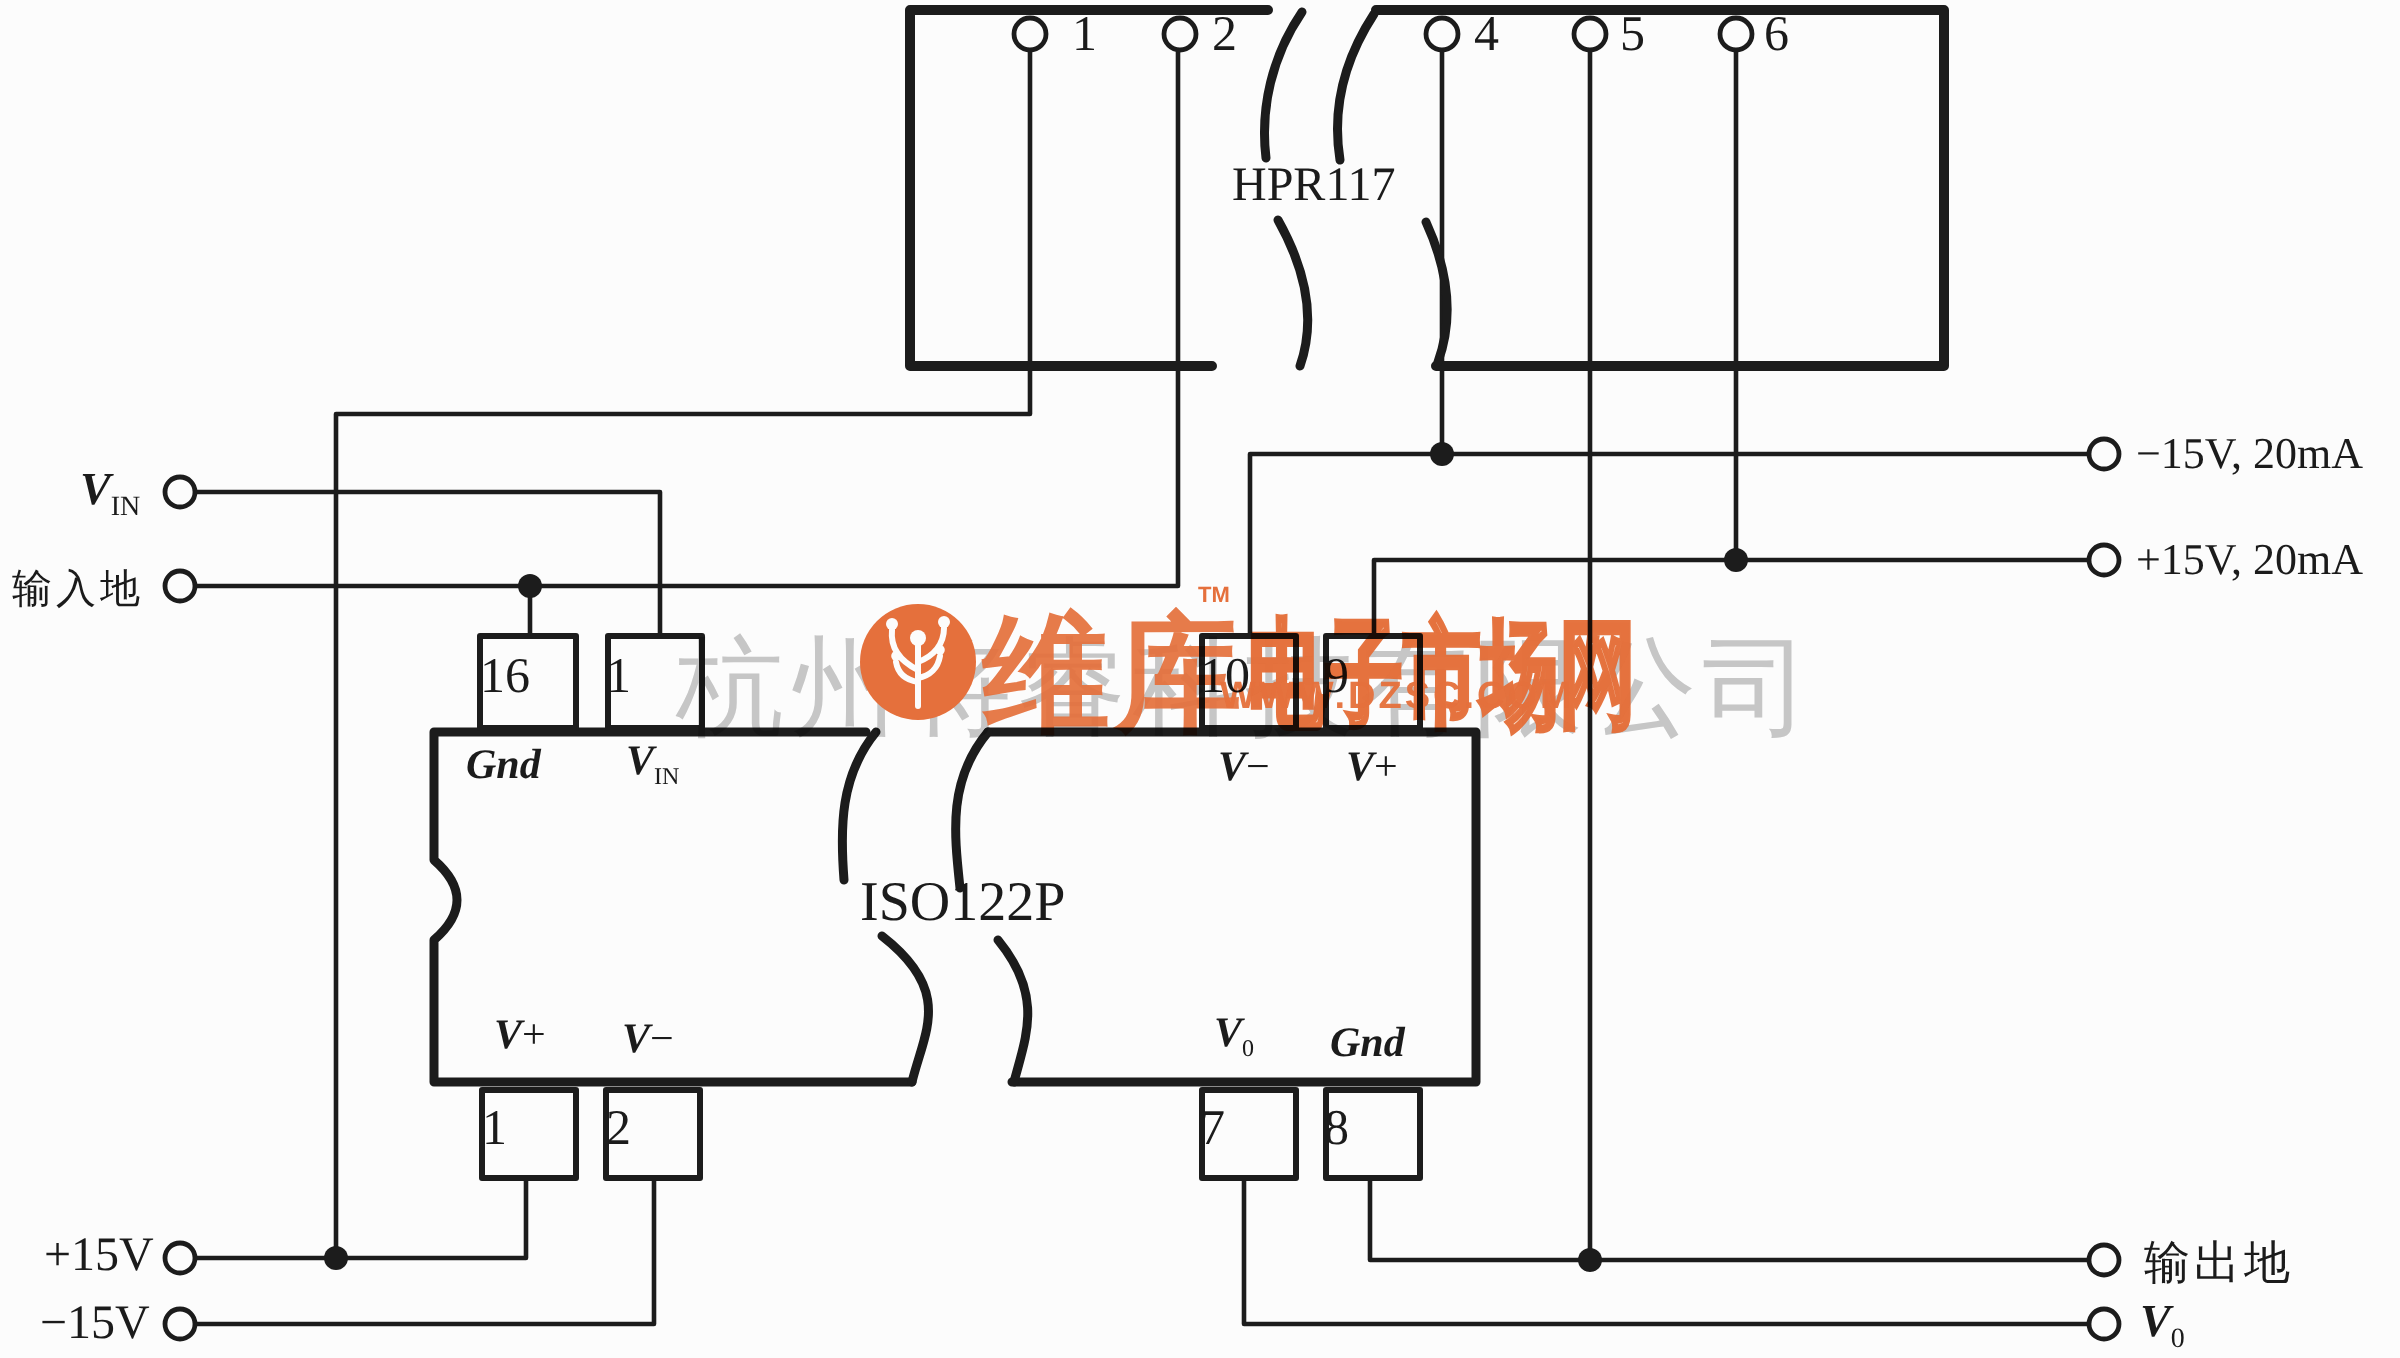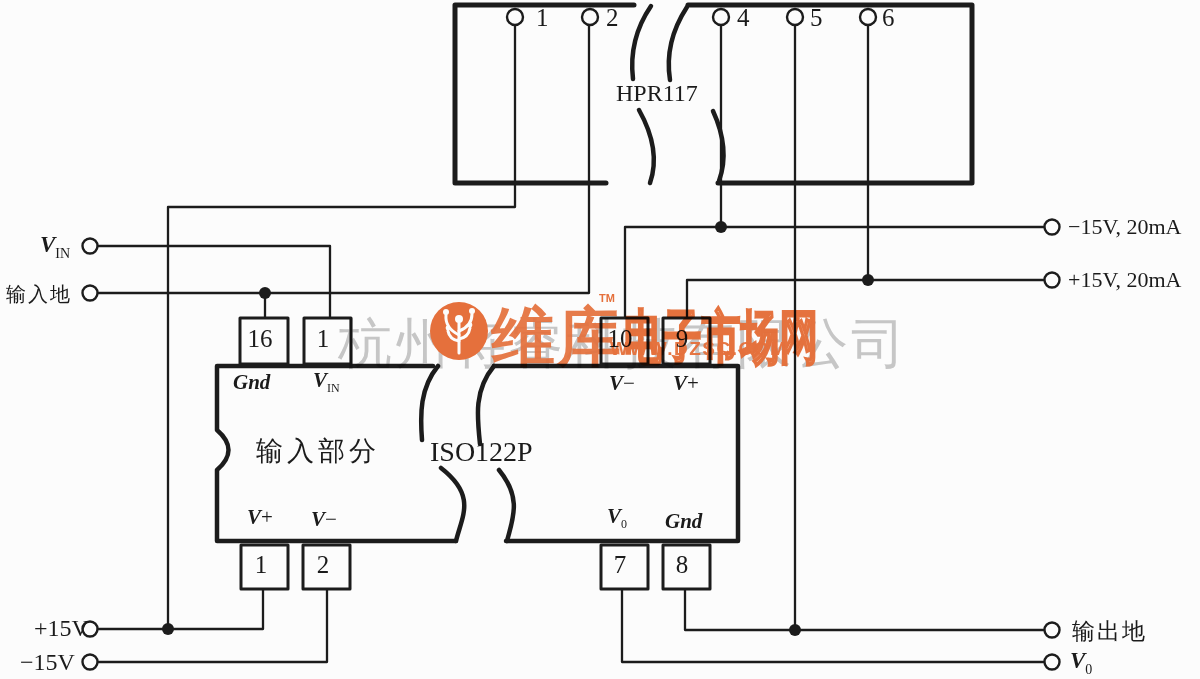--- a/index.html
+++ b/index.html
@@ -4,21 +4,21 @@
 <style>
   html,body{margin:0;padding:0;background:#ffffff;}
   #scene{position:relative;width:1200px;height:679px;background:#fcfcfc;overflow:hidden;
          font-family:"Liberation Sans",sans-serif;color:#1b1b1b;}
   .abs{position:absolute;}
   svg.layer{position:absolute;left:0;top:0;z-index:1;}
   .txt{position:absolute;z-index:2;white-space:nowrap;}
   .serif{font-family:"Liberation Serif","DejaVu Serif",serif;}
   .cjk{font-family:"Liberation Sans",sans-serif;letter-spacing:2px;}
   .pinnum{font-family:"Liberation Serif","DejaVu Serif",serif;font-size:25px;}
-  .pbox{width:40px;text-align:center;}
+  .pbox{width:40px;}
   .sig{font-family:"Liberation Serif","DejaVu Serif",serif;font-size:21px;}
   .sig i{font-style:italic;font-weight:bold;}
   .sig sub{font-size:12px;letter-spacing:0;}
   .sig .suf{font-style:normal;}
   .blocklabel{font-size:27px;letter-spacing:4px;font-weight:500;}
   
   #wm{position:absolute;left:0;top:0;width:1200px;height:679px;z-index:5;
       mix-blend-mode:multiply;pointer-events:none;}
   .wm-gray{position:absolute;left:338px;top:308px;font-size:54px;letter-spacing:3px;
            color:#c9c9c9;font-family:"Liberation Sans",sans-serif;}
@@ -127,26 +127,25 @@
 
   <span class="txt sig" style="left:233px;top:370px;"><i>Gnd</i><sub></sub><span class="suf"></span></span>
   <span class="txt sig" style="left:313px;top:368px;"><i>V</i><sub>IN</sub><span class="suf"></span></span>
   <span class="txt sig" style="left:609px;top:371px;"><i>V</i><sub></sub><span class="suf">−</span></span>
   <span class="txt sig" style="left:673px;top:371px;"><i>V</i><sub></sub><span class="suf">+</span></span>
   <span class="txt sig" style="left:247px;top:505px;"><i>V</i><sub></sub><span class="suf">+</span></span>
   <span class="txt sig" style="left:311px;top:507px;"><i>V</i><sub></sub><span class="suf">−</span></span>
   <span class="txt sig" style="left:607px;top:504px;"><i>V</i><sub>0</sub><span class="suf"></span></span>
   <span class="txt sig" style="left:665px;top:509px;"><i>Gnd</i><sub></sub><span class="suf"></span></span>
 
-  <span class="txt cjk blocklabel" style="left:256px;top:433px;">输入部分</span>
   <span class="txt serif" style="left:430px;top:436px;font-size:28px;">ISO122P</span>
 
   <span class="txt sig" style="left:40px;top:232px;font-size:23px;"><i>V</i><sub style="font-size:14px;">IN</sub></span>
   <span class="txt cjk" style="left:6px;top:281px;font-size:20px;">输入地</span>
-  <span class="txt serif" style="left:22px;top:615px;font-size:24px;margin-left:12px;">+15V</span>
+  <span class="txt serif" style="left:22px;top:615px;font-size:24px;">+15V</span>
   <span class="txt serif" style="left:20px;top:649px;font-size:24px;text-align:center;">−15V</span>
 
   <span class="txt serif" style="left:1068px;top:214px;font-size:22px;">−15V, 20mA</span>
   <span class="txt serif" style="left:1068px;top:267px;font-size:22px;">+15V, 20mA</span>
   <span class="txt cjk" style="left:1072px;top:616px;font-size:23px;">输出地</span>
   <span class="txt sig" style="left:1070px;top:648px;font-size:23px;"><i>V</i><sub style="font-size:14px;">0</sub></span>
 
   <div id="wm">
     <span class="wm-gray">杭州将睿科技有限公司</span>
 

